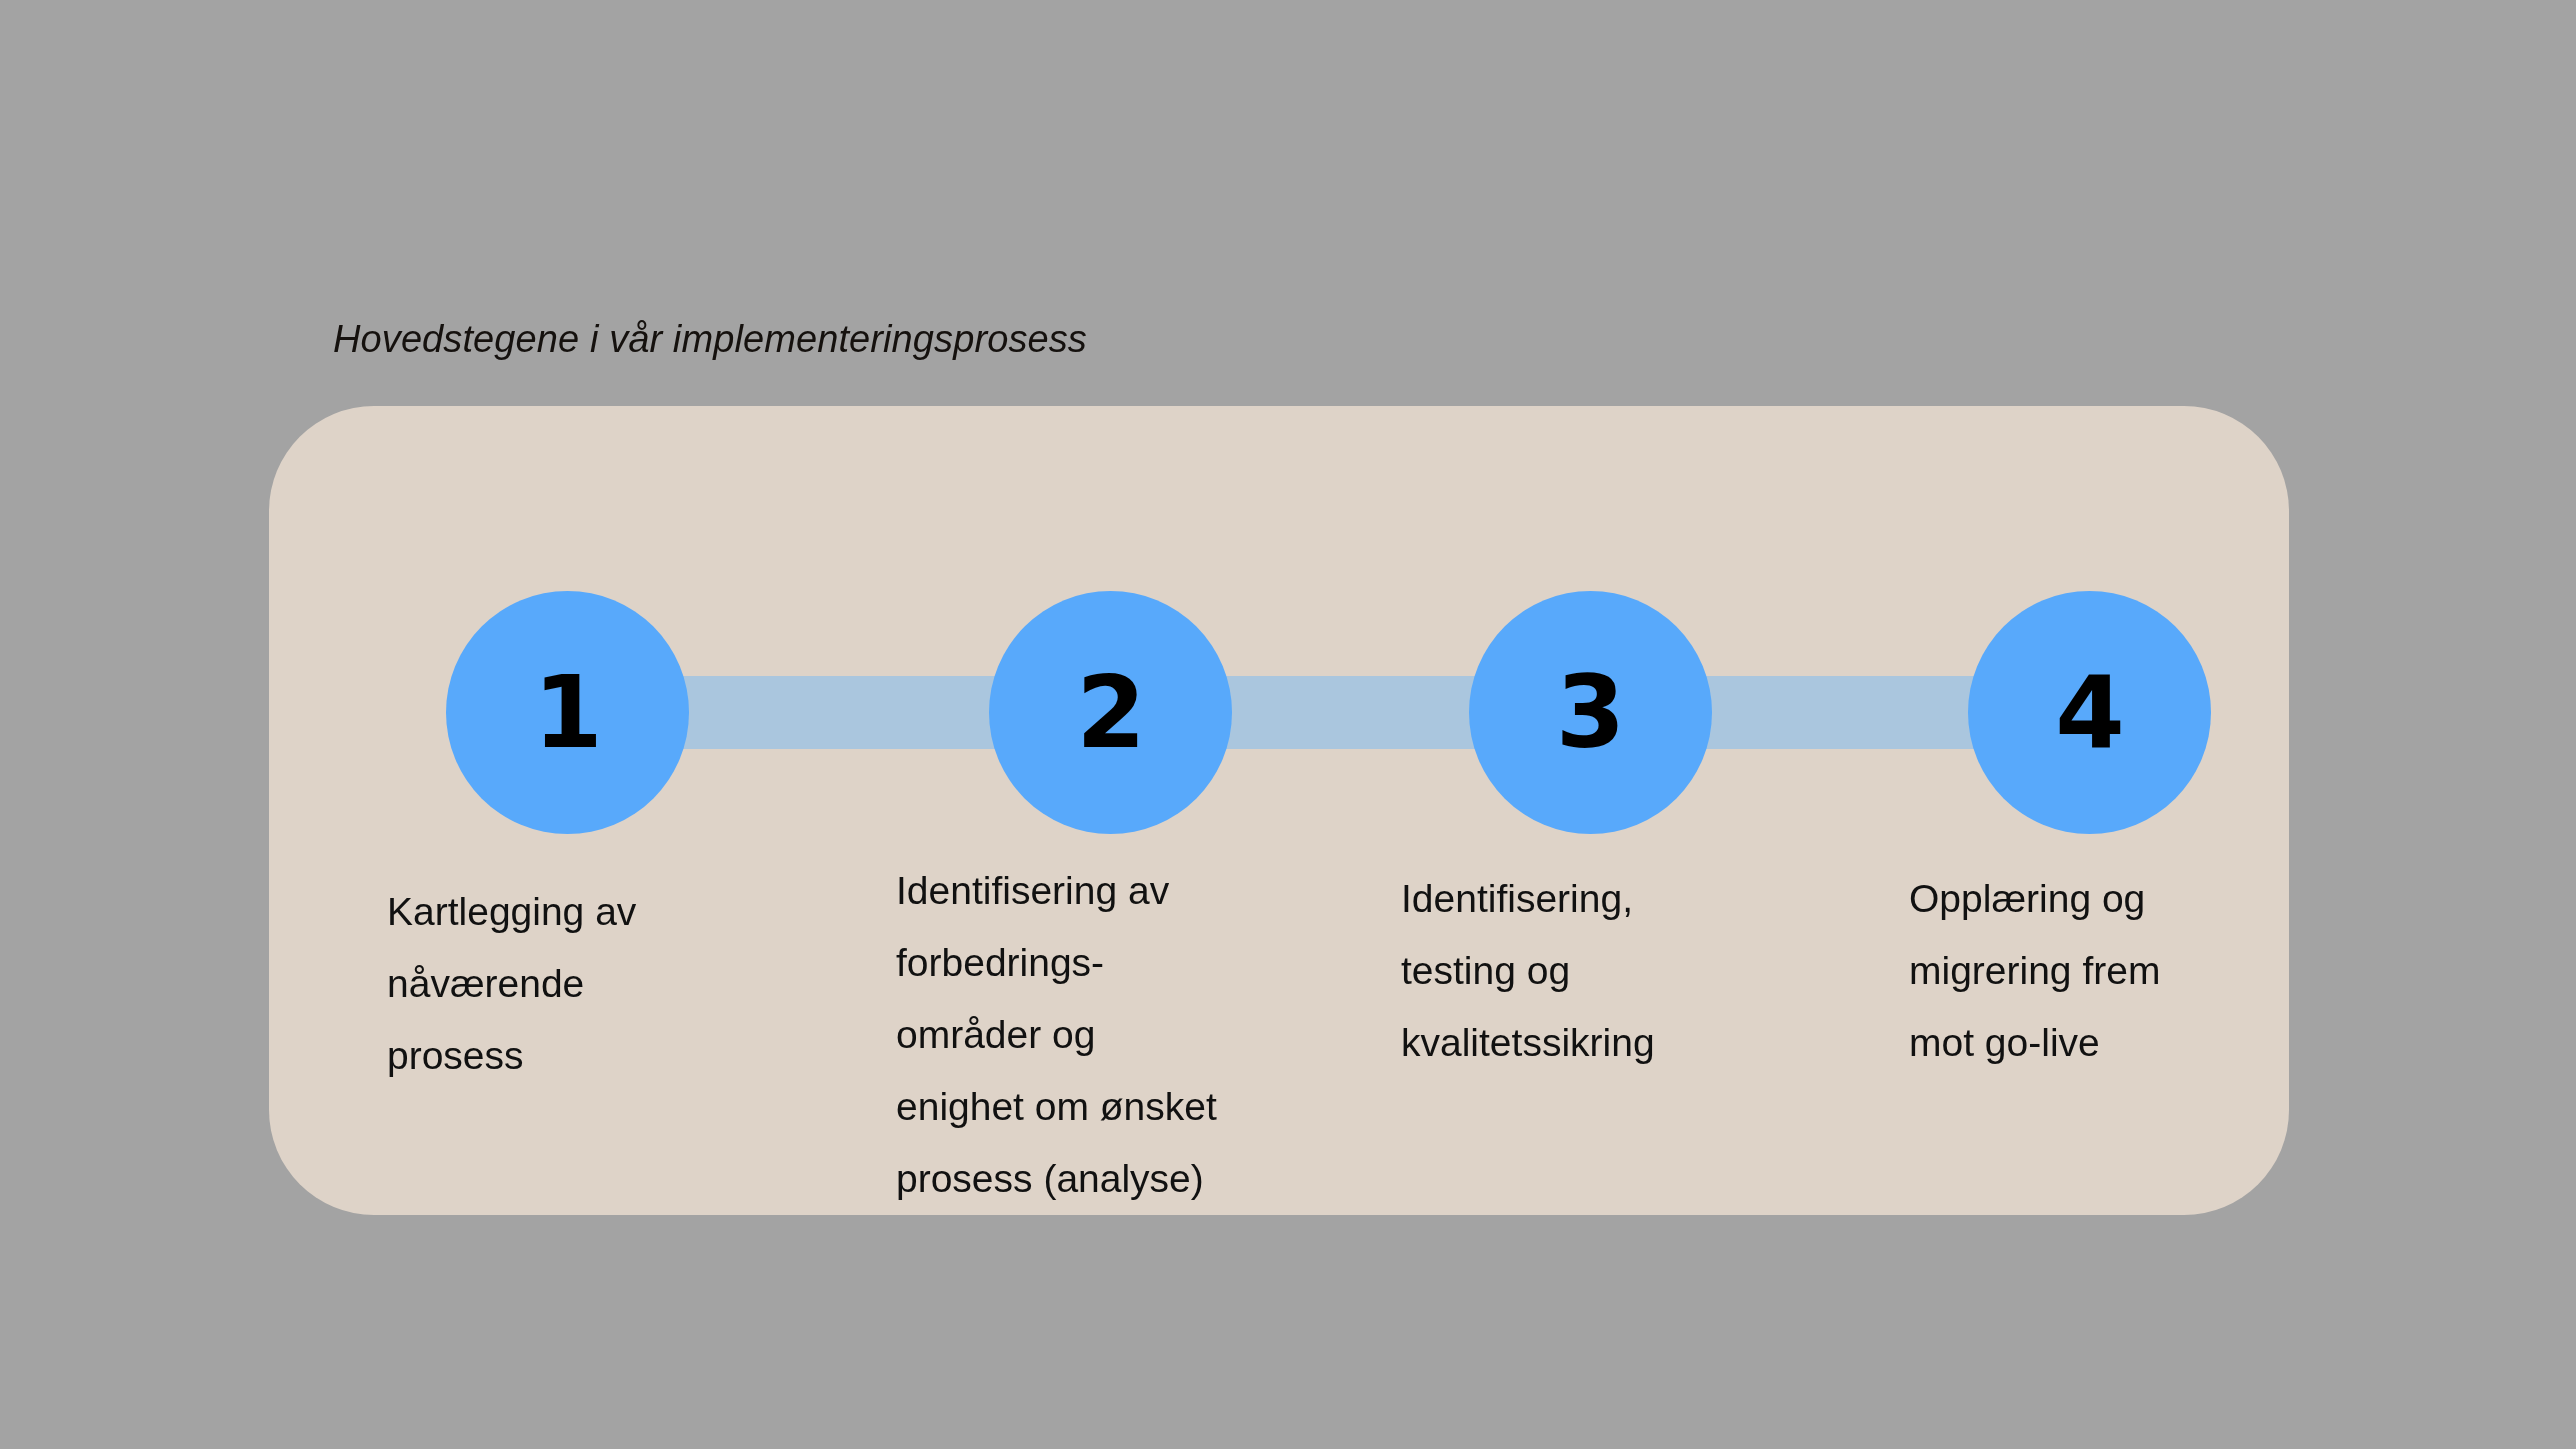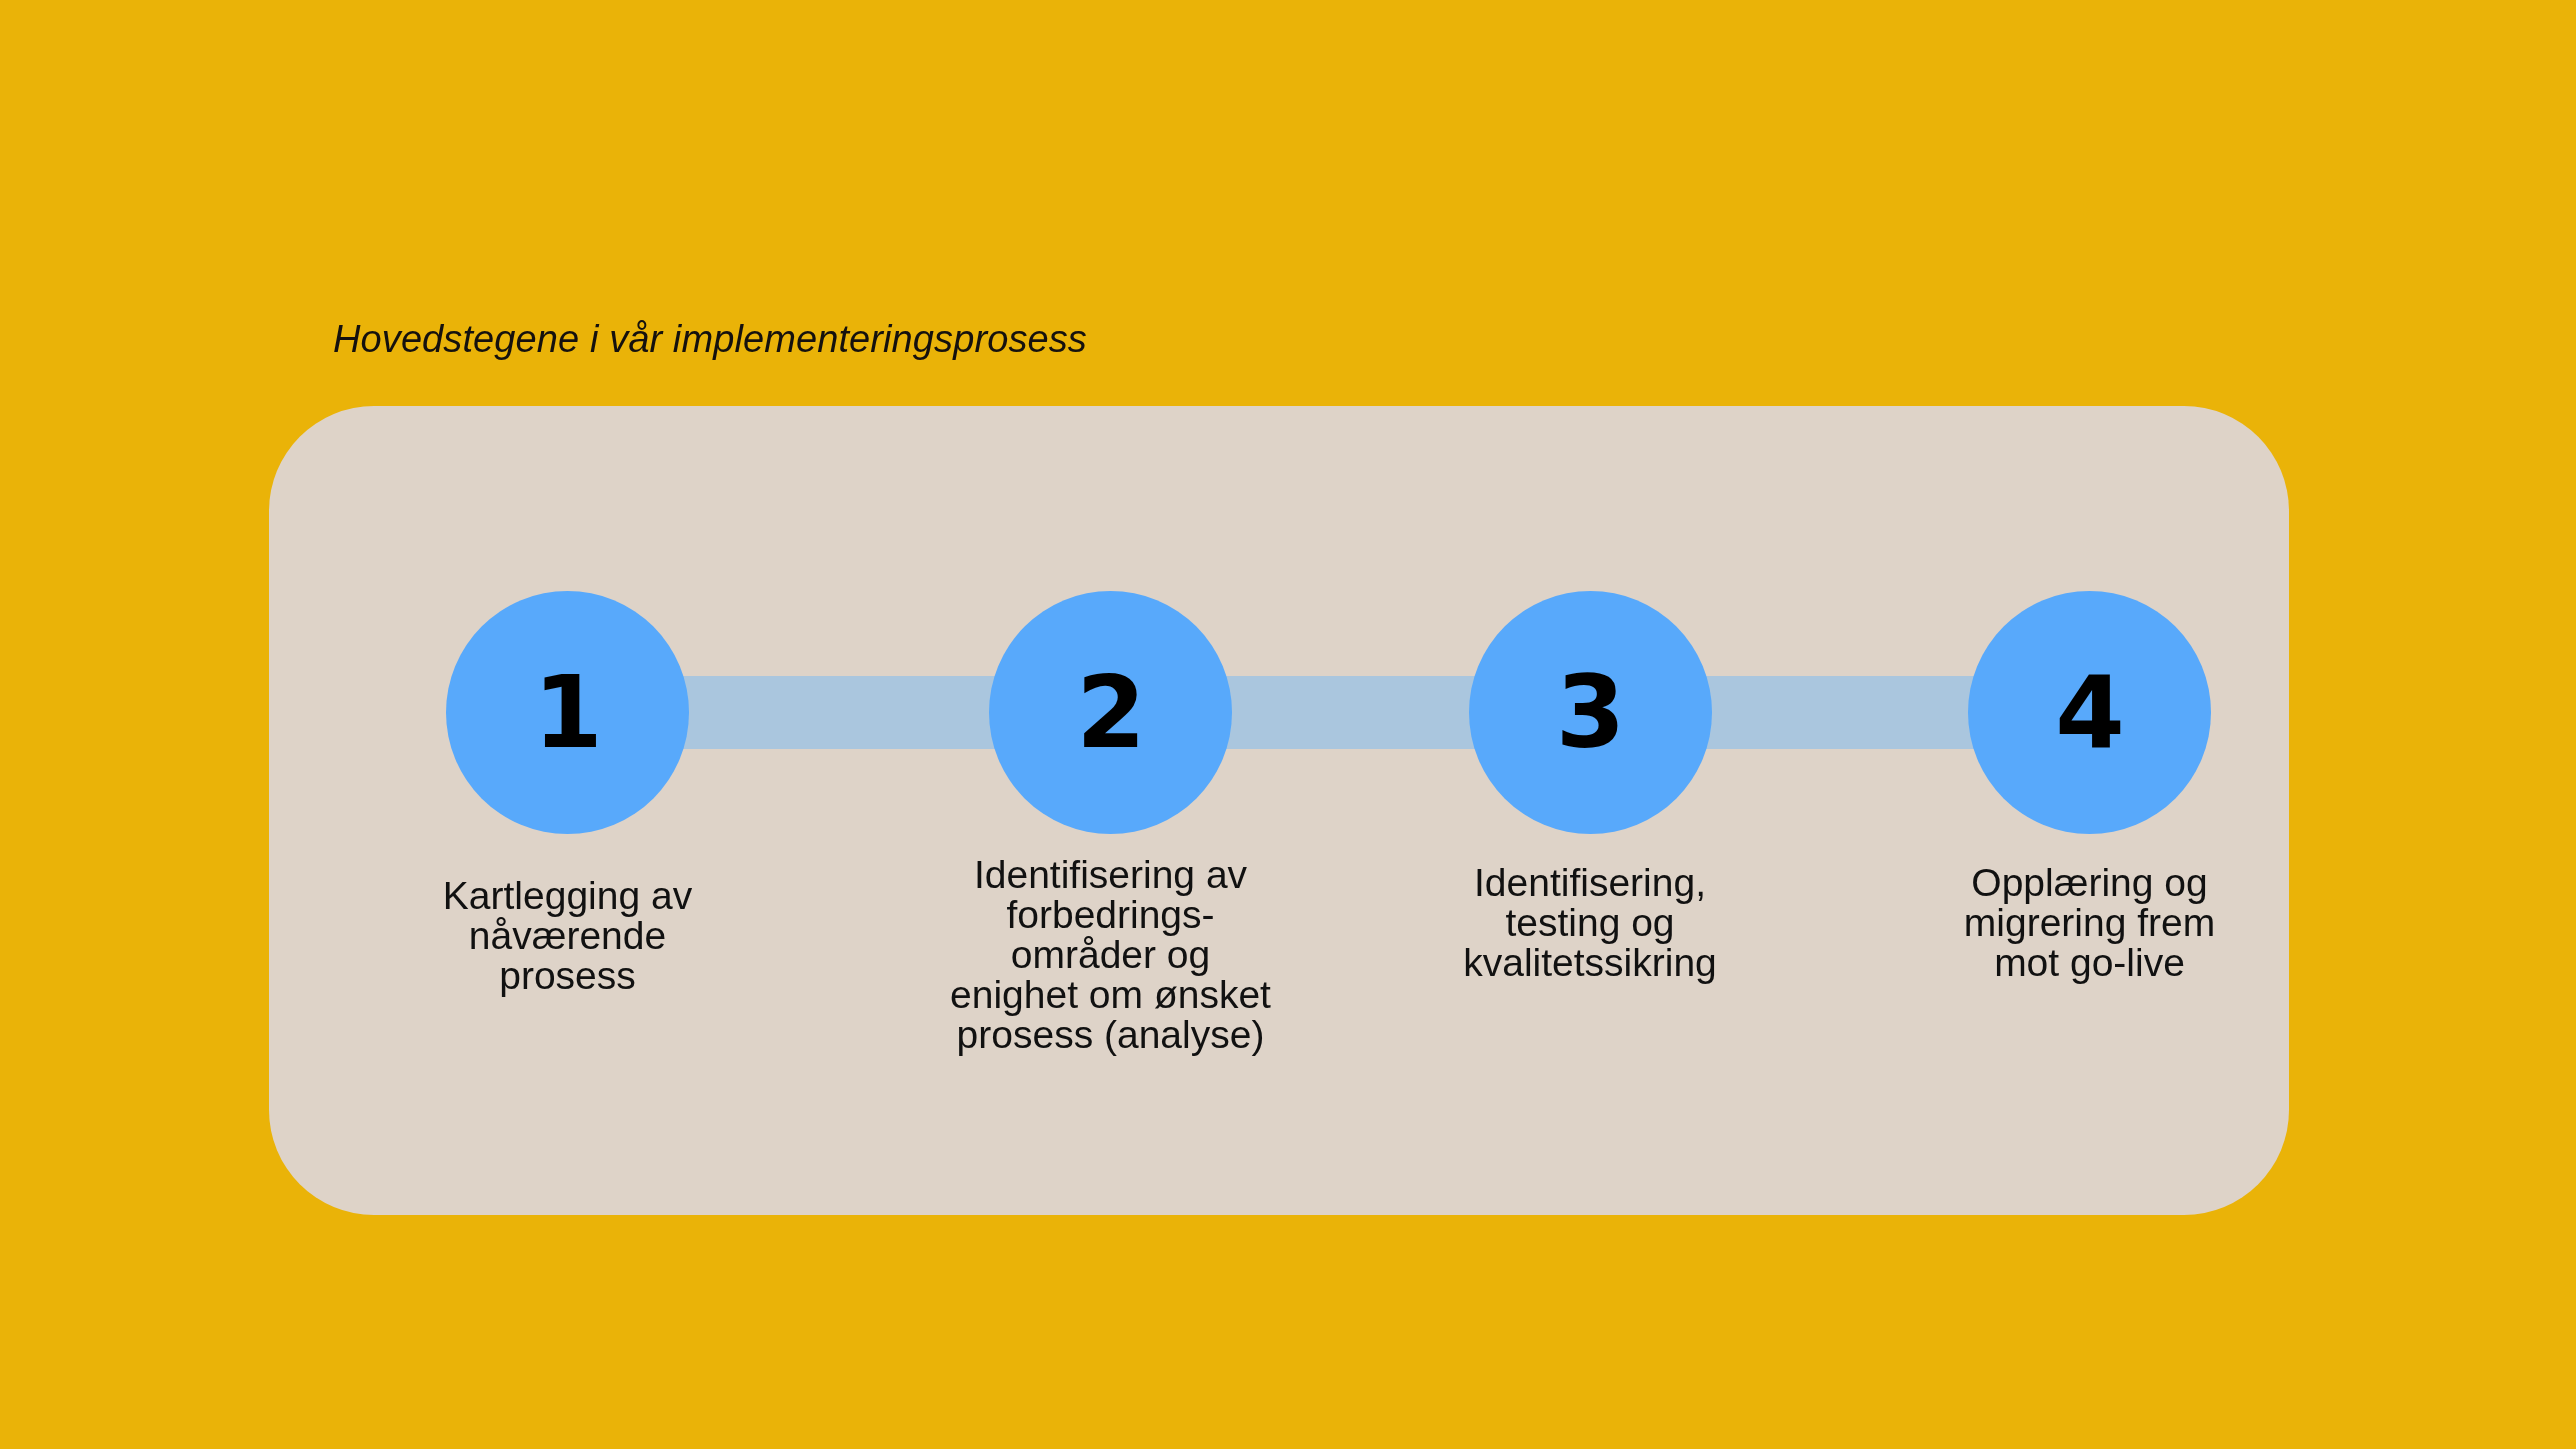--- a/index.html
+++ b/index.html
@@ -12,21 +12,21 @@
     height: 1449px;
     background: #f7f3f0;
     font-family: "Liberation Sans", "DejaVu Sans", sans-serif;
     overflow: hidden;
     position: relative;
   }
 
   .slide {
     position: absolute;
     inset: 0;
-    background: #eab308;
+    background: #a3a3a3;
   }
 
   
   .slide-title {
     position: absolute;
     left: 333px;
     top: 319px;
     font-size: 38px;
     font-style: italic;
     font-weight: 400;
@@ -97,24 +97,24 @@
     font-size: 100px;
     font-weight: 700;
     color: #000000;
     line-height: 1;
     letter-spacing: -0.9px;
   }
 
   .step-label {
     margin-top: 0;
     font-size: 39px;
-    line-height: 40px;
+    line-height: 72px;
     font-weight: 400;
     color: #111111;
-    text-align: center;
+    text-align: left;
     white-space: pre-line;
   }
   
   .step.s1 .step-label { width: 361px; padding-top: 42px; }
   .step.s2 .step-label { width: 429px; padding-top: 20.6px; }
   .step.s3 .step-label { width: 378px; padding-top: 29px; }
   .step.s4 .step-label { width: 361px; padding-top: 29px; }
 </style>
 </head>
 <body>

